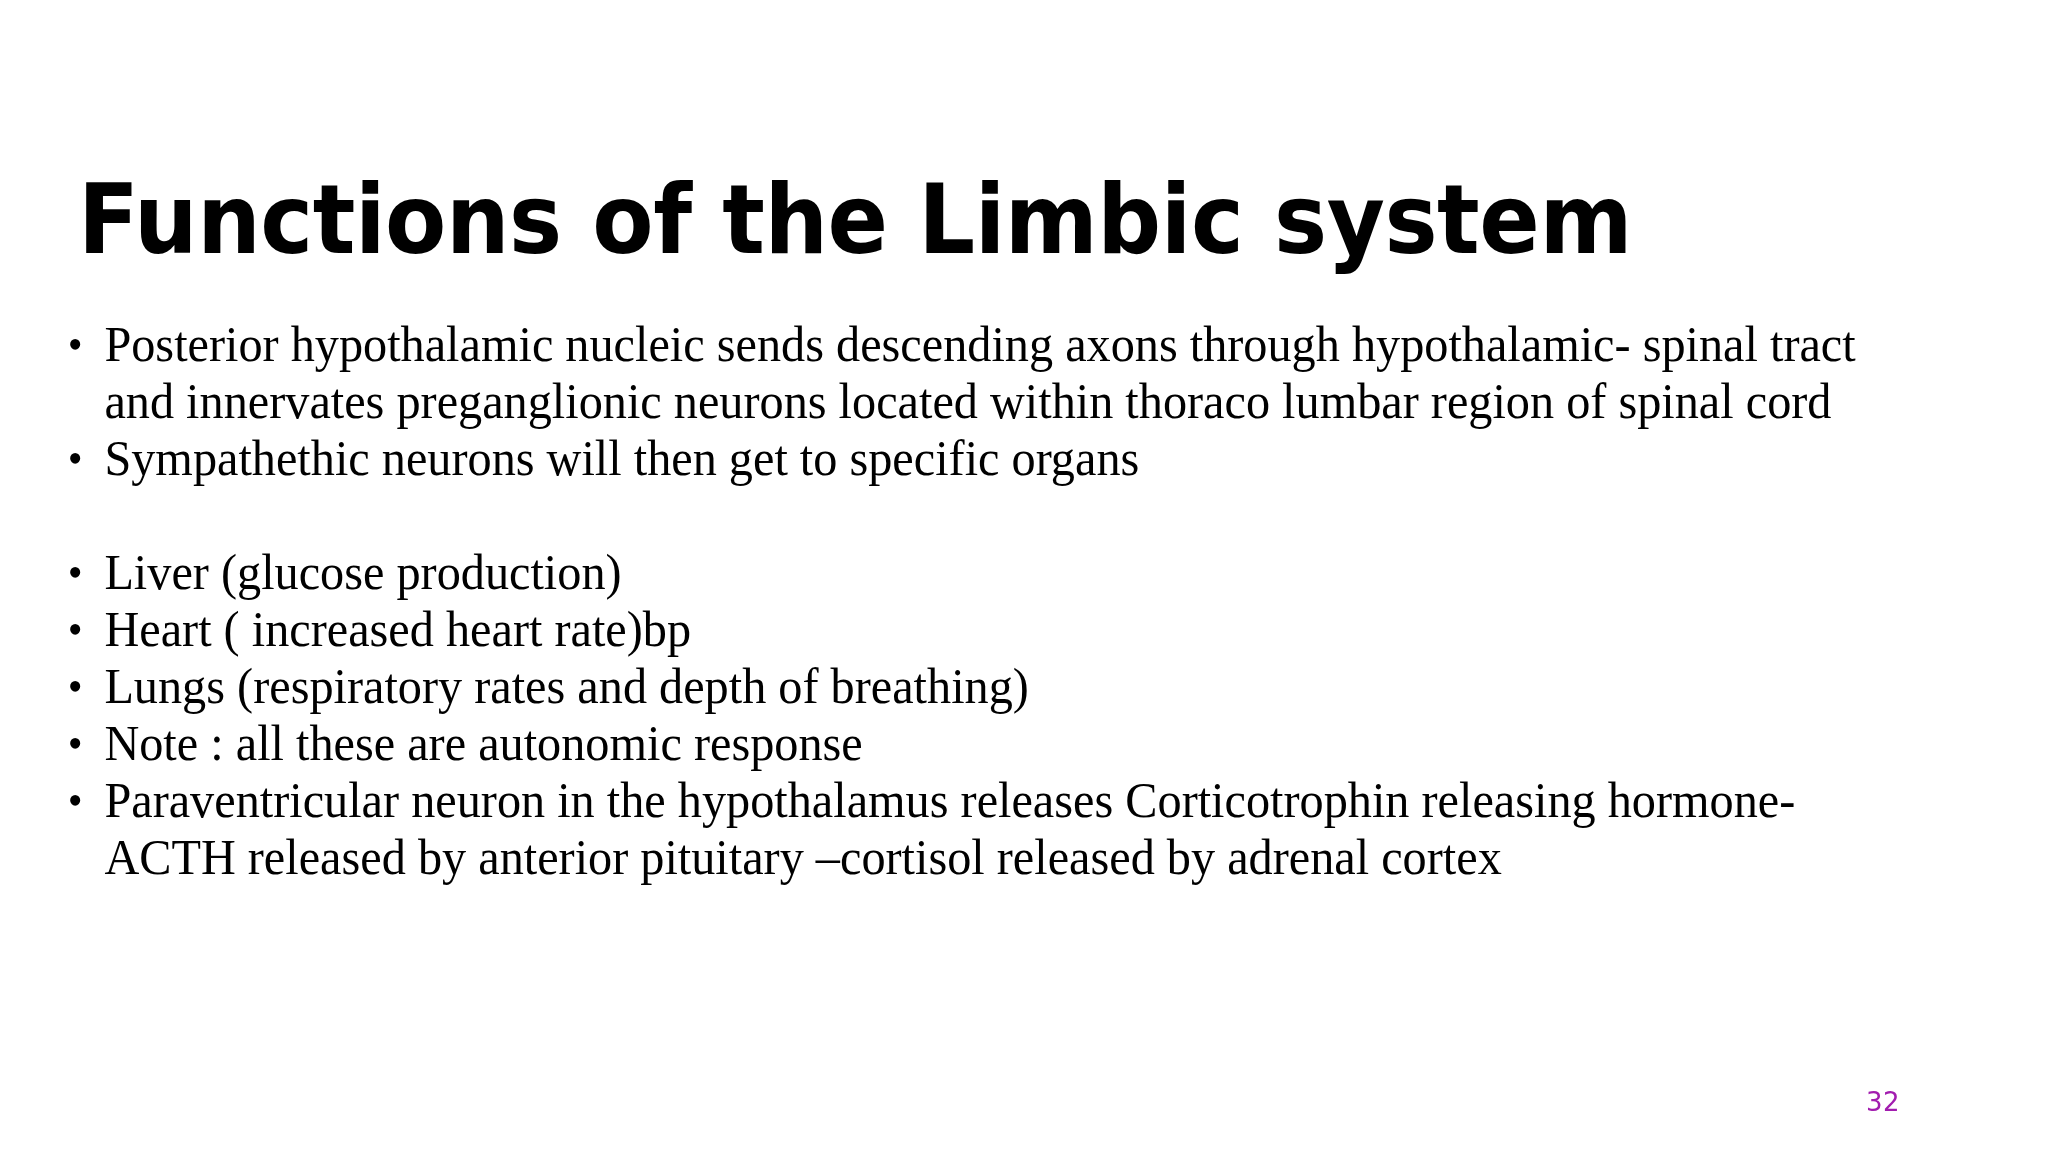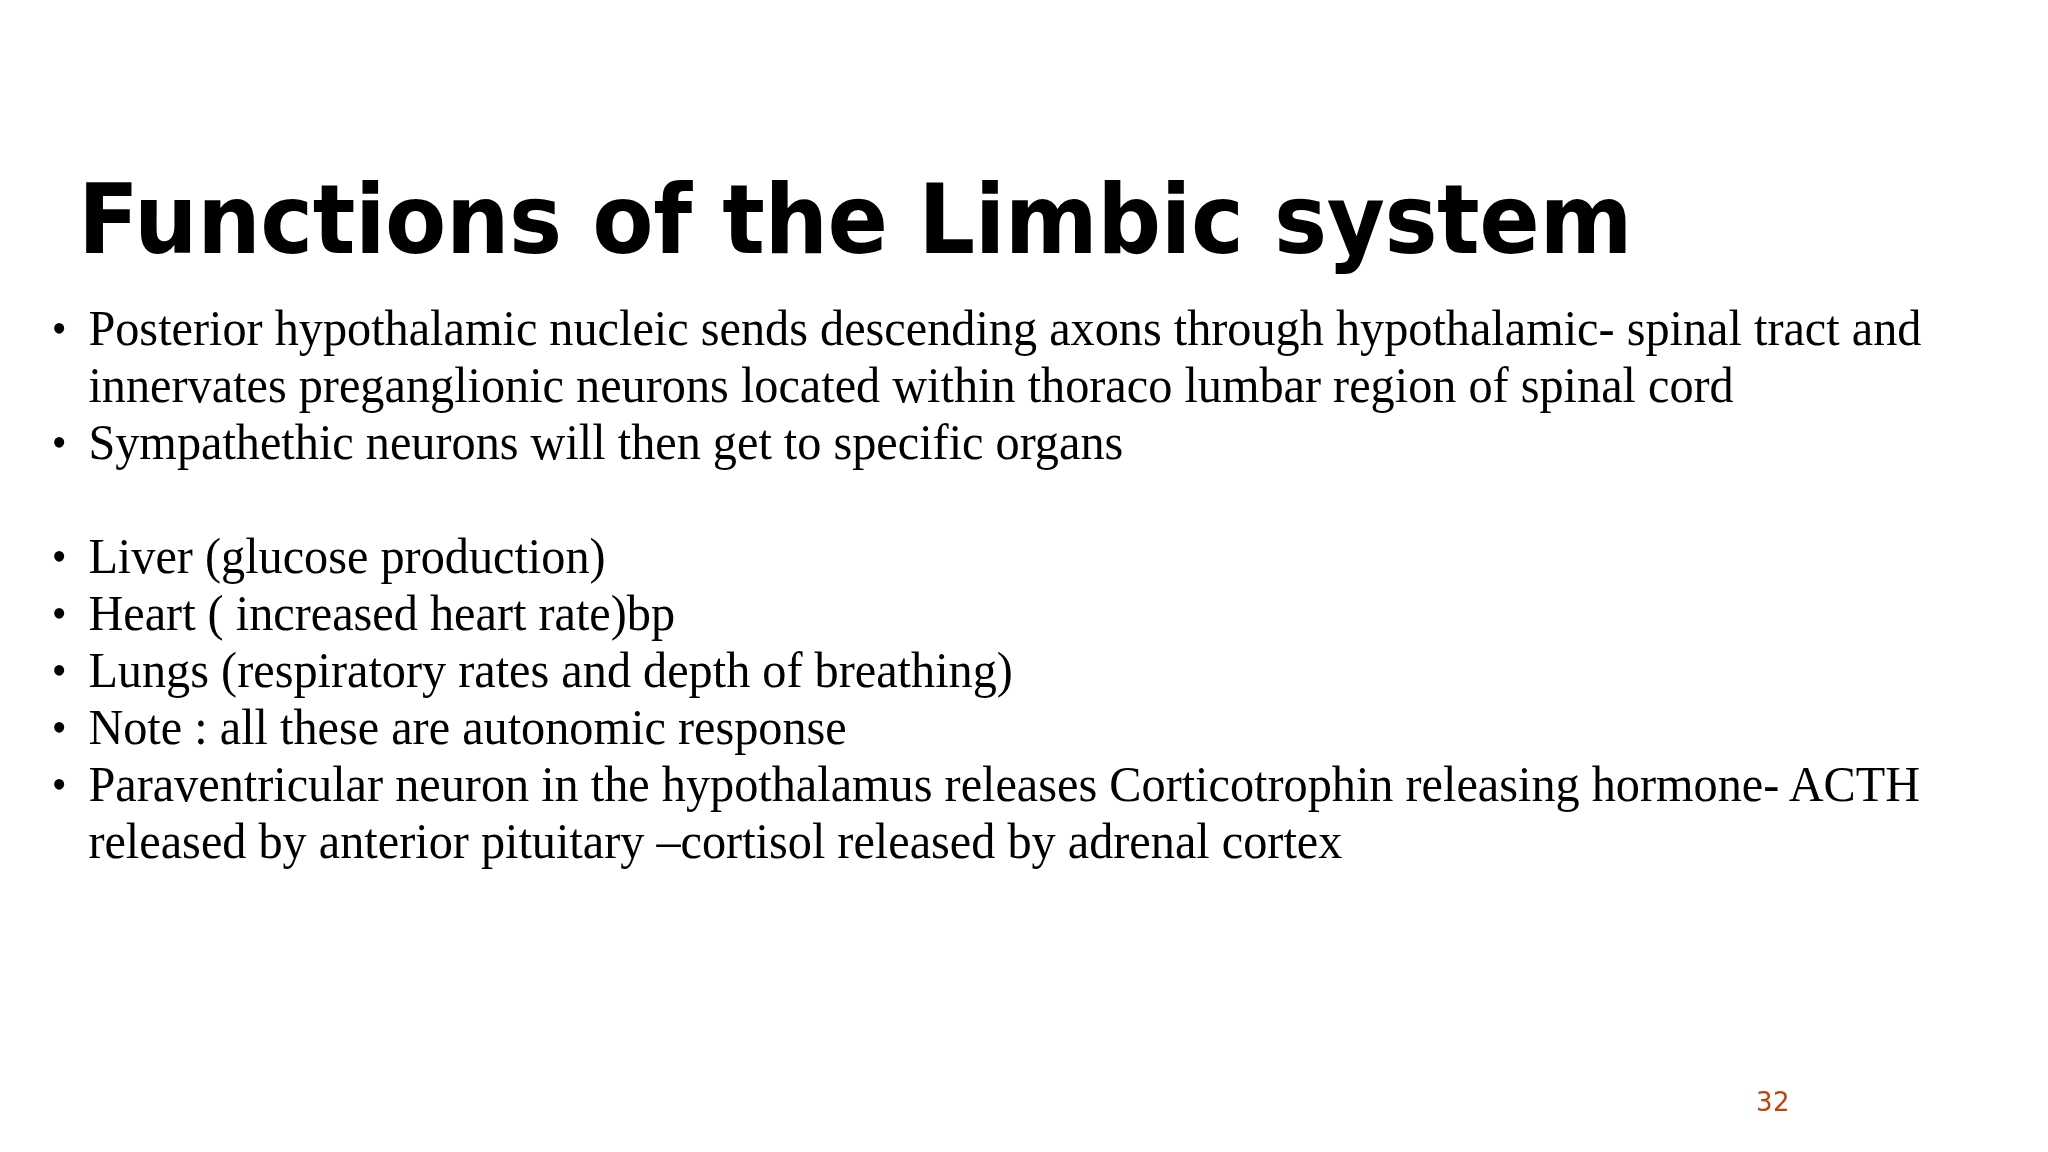--- a/index.html
+++ b/index.html
@@ -42,21 +42,21 @@
   
   .body-block {
     position: absolute;
     left: 44px;
     top: 300px;
     width: 1975px;
   }
 
   ul.bullets {
     list-style: none;
-    margin: 0;
+    margin: 16px;
     padding: 0;
   }
 
   ul.bullets > li {
     position: relative;
     padding-left: 46px;
     font-size: 50px;
     line-height: 57px;
     color: #000000;
     font-family: "Liberation Serif", serif;
@@ -76,25 +76,25 @@
   }
 
   ul.bullets > li.spacer {
     height: 57px;
     padding-left: 46px;
   }
 
   
   .page-number {
     position: absolute;
-    left: 1756px;
+    left: 1866px;
     top: 1087px;
     font-family: "DejaVu Sans", sans-serif;
     font-size: 26px;
-    color: #c2410c;
+    color: #a21caf;
     letter-spacing: 0.5px;
   }
 </style>
 </head>
 <body>
 
 <div class="slide">
 
   <h1 class="slide-title">Functions of the Limbic system</h1>
 

